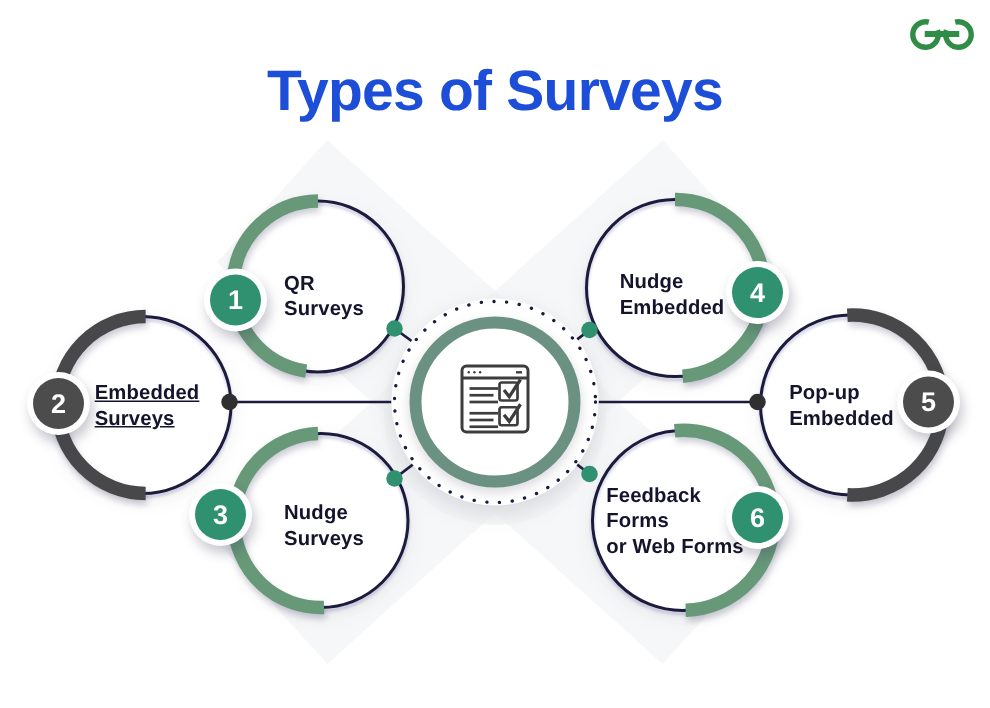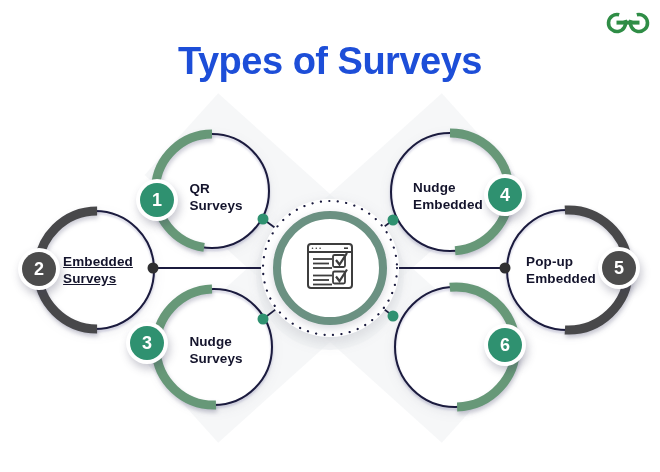--- a/index.html
+++ b/index.html
@@ -164,14 +164,17 @@
   <div class="node-label" style="left:216px;top:197px;">QR
 Surveys</div>
   <div class="node-label" style="left:98px;top:270px;text-decoration:underline;">Embedded
 Surveys</div>
   <div class="node-label" style="left:216px;top:350px;">Nudge
 Surveys</div>
   <div class="node-label" style="left:448px;top:196px;">Nudge
 Embedded</div>
   <div class="node-label" style="left:561px;top:270px;">Pop-up
 Embedded</div>
+  <div class="node-label" style="left:450px;top:347px;">Feedback
+Forms
+or Web Forms</div>
 
 </div>
 
 </body></html>

